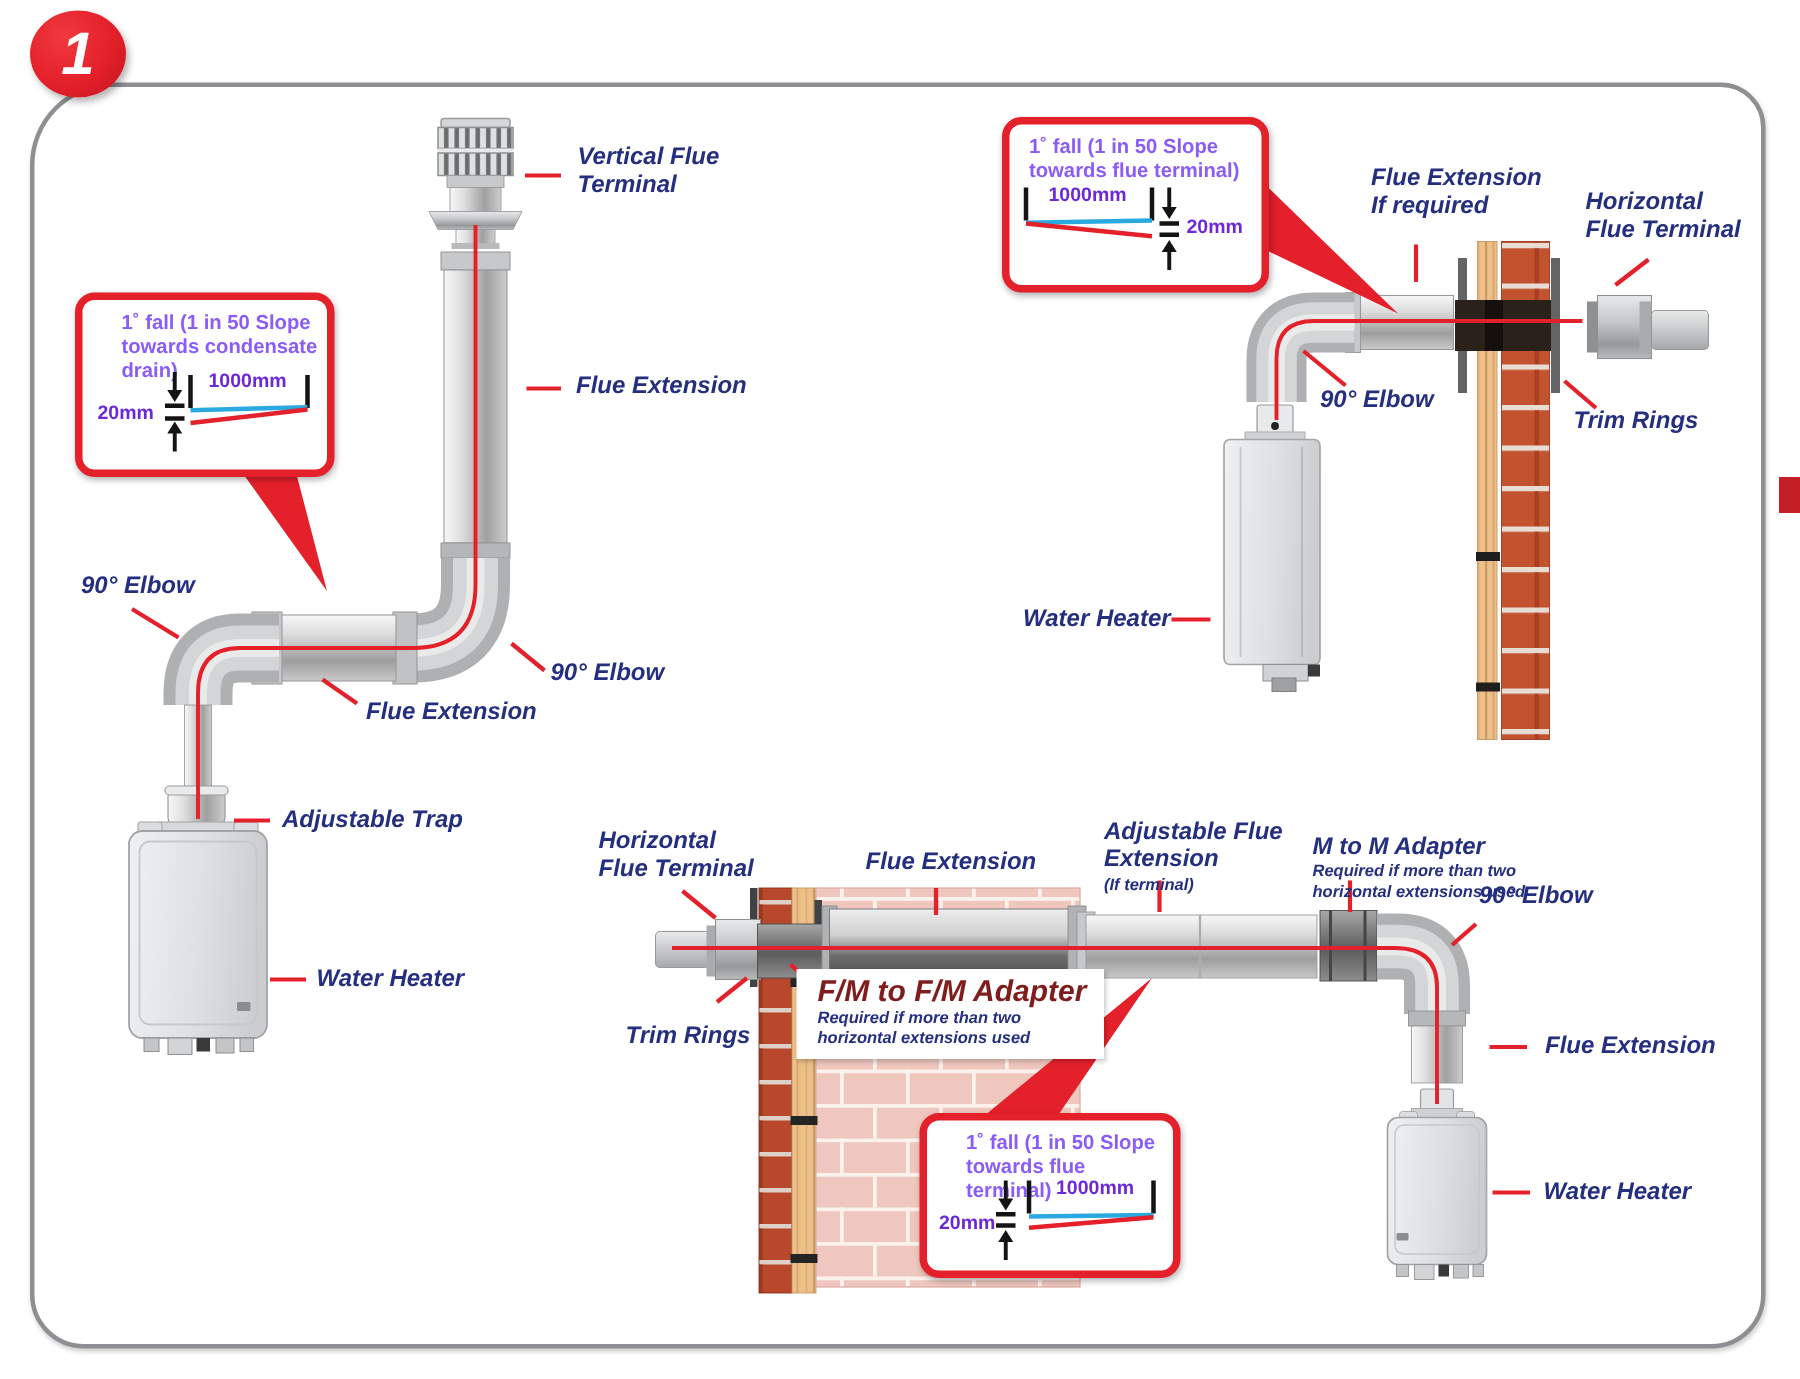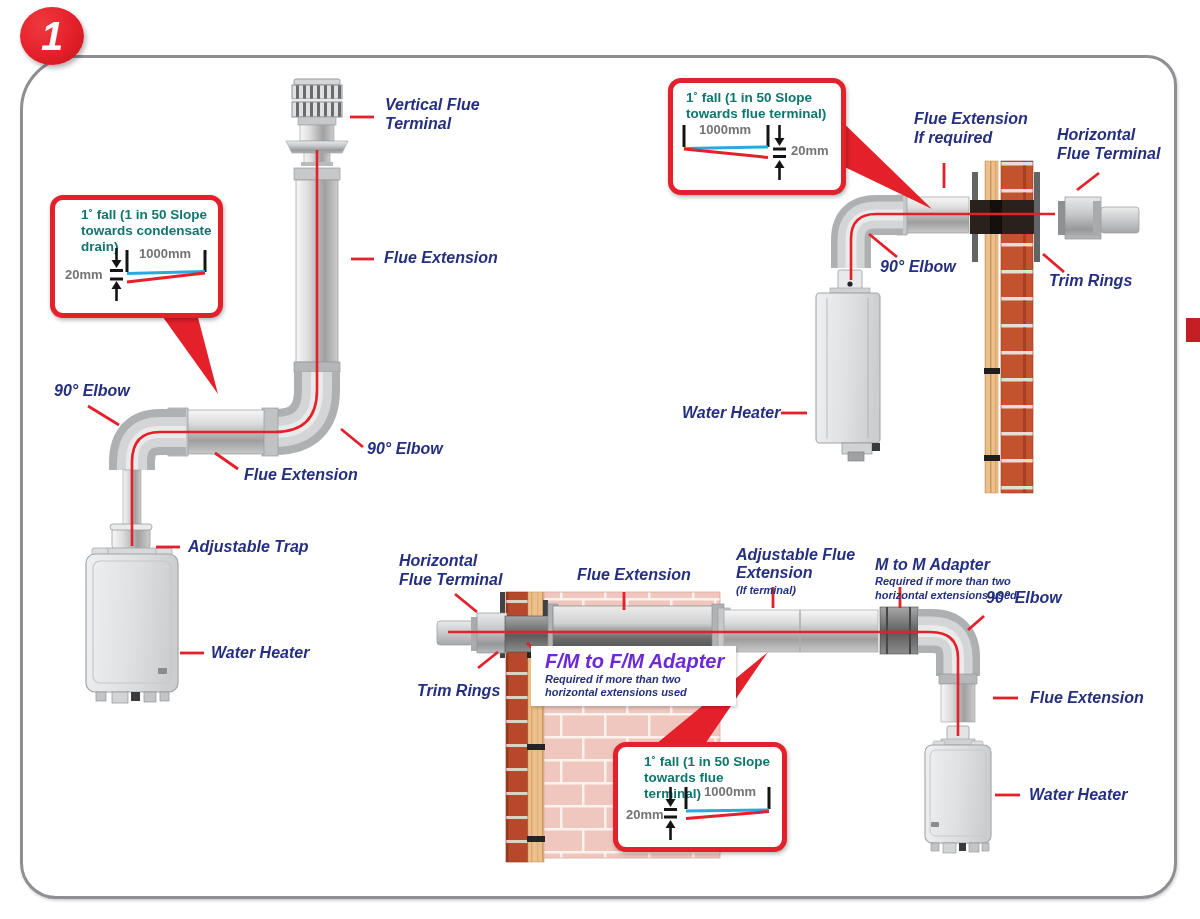--- a/index.html
+++ b/index.html
@@ -18,28 +18,28 @@
   #page-tab{position:absolute;left:1186px;top:318px;width:14px;height:24px;background:#c51f26;z-index:9;}
   
   #art{position:absolute;left:0;top:0;z-index:2;pointer-events:none;}
   
   .lbl{position:absolute;font:italic 600 16px/1.17 "Liberation Sans",sans-serif;color:#252f7f;
        white-space:pre-line;z-index:5;}
   .note{display:block;font:italic 600 11px/1.2 "Liberation Sans",sans-serif;color:#252f7f;
         white-space:pre-line;margin-top:1px;}
   .fm-box{position:absolute;left:531px;top:646px;background:#fff;padding:4px 12px 7px 14px;
           box-shadow:1px 2px 3px rgba(0,0,0,.2);z-index:4;}
-  .fm-title{font:italic 600 20px/1.1 "Liberation Sans",sans-serif;color:#6d28d9;white-space:pre-line;}
+  .fm-title{font:italic 600 20px/1.1 "Liberation Sans",sans-serif;color:#7f1d1d;white-space:pre-line;}
   
   .callout{position:absolute;background:#fff;border:5px solid #e4202a;border-radius:13px;
            box-shadow:1px 2px 4px rgba(0,0,0,.3);z-index:6;}
-  .co-title{font:700 13.5px/1.2 "Liberation Sans",sans-serif;color:#0f766e;
+  .co-title{font:700 13.5px/1.2 "Liberation Sans",sans-serif;color:#8b5cf6;
             padding:7px 6px 0 26px;white-space:pre-line;}
   .co-svg{position:absolute;left:0;top:0;}
-  .co-dist,.co-drop{position:absolute;font:700 13px/1 "Liberation Sans",sans-serif;color:#737373;z-index:2;}
+  .co-dist,.co-drop{position:absolute;font:700 13px/1 "Liberation Sans",sans-serif;color:#6d28d9;z-index:2;}
 </style>
 </head>
 <body>
 
 <div id="stage">
 
   <div id="panel"></div>
   <div id="oval">
       <span>1</span>
     </div>

